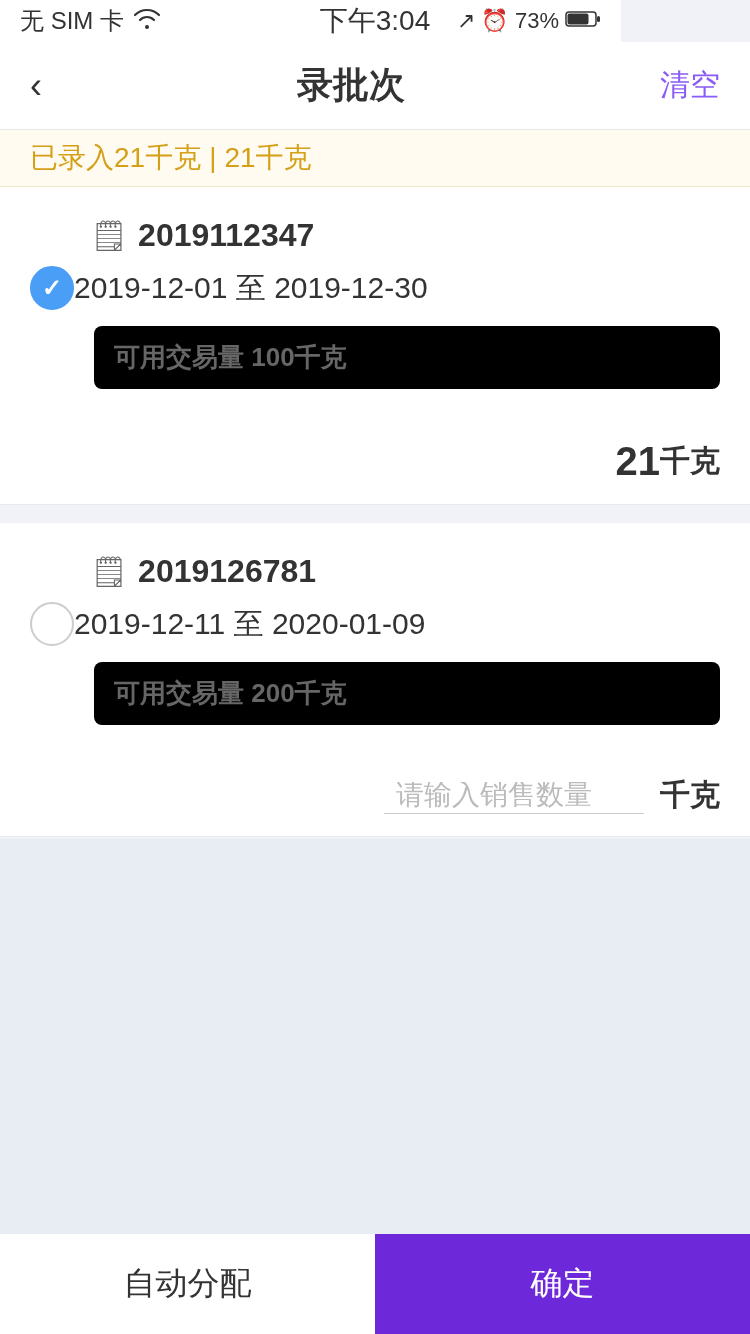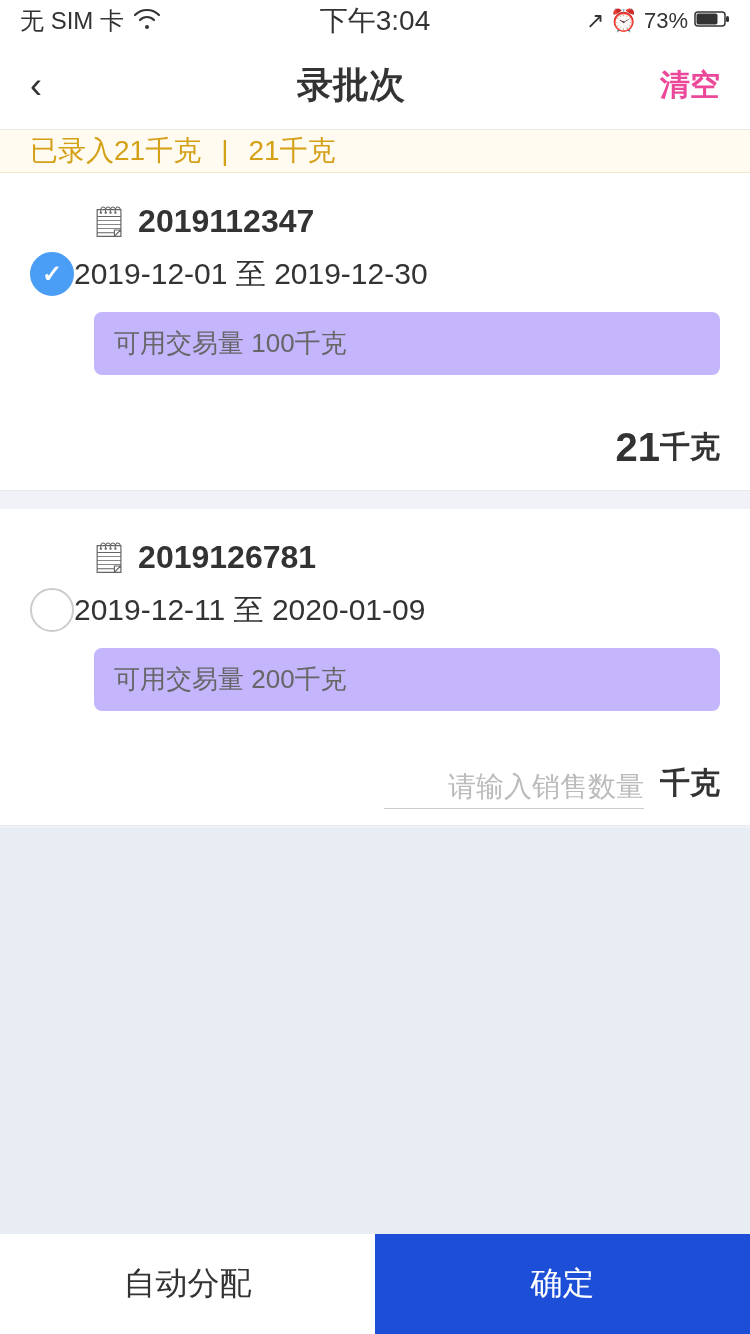--- a/index.html
+++ b/index.html
@@ -8,21 +8,21 @@
       width: 750px;
       min-height: 1334px;
       font-family: -apple-system, 'PingFang SC', 'Helvetica Neue', Arial, sans-serif;
       background: #f0f2f7;
       font-size: 28px;
       color: #333;
     }
 
     
     .status-bar {
-      width: 750px;
+      width: 621px;
       height: 42px;
       background: #fff;
       display: flex;
       align-items: center;
       justify-content: space-between;
       padding: 0 20px;
       font-size: 24px;
       color: #333;
     }
     .status-left {
@@ -60,33 +60,32 @@
       color: #333;
       cursor: pointer;
     }
     .nav-title {
       font-size: 36px;
       font-weight: 600;
       color: #333;
     }
     .nav-clear {
       font-size: 30px;
-      color: #ec4899;
+      color: #8b5cf6;
       cursor: pointer;
-      font-weight: bold;
     }
 
     
     .info-banner {
       width: 750px;
       background: #fffbf0;
-      padding: 2px 30px;
-      display: flex;
-      align-items: center;
-      gap: 20px;
+      padding: 9px 30px;
+      display: flex;
+      align-items: center;
+      gap: 8px;
       border-bottom: 1px solid #f0e8c8;
     }
     .info-banner-item {
       font-size: 28px;
       color: #d4a017;
       font-weight: 500;
     }
     .info-banner-divider {
       color: #d4a017;
       font-size: 28px;
@@ -141,26 +140,27 @@
       color: #fff;
       font-size: 24px;
       font-weight: bold;
     }
     .batch-date {
       font-size: 30px;
       color: #333;
     }
     .batch-available-row {
       margin-left: 64px;
-      background: #c4b5fd;
+      background: #000000;
       border-radius: 8px;
       padding: 14px 20px;
       font-size: 26px;
       color: #666;
       margin-bottom: 10px;
+      font-weight: bold;
     }
 
     
     .quantity-row {
       background: #fff;
       padding: 20px 30px;
       display: flex;
       align-items: center;
       justify-content: flex-end;
       border-bottom: 1px solid #e8eaf0;
@@ -178,23 +178,23 @@
     .quantity-input-container {
       display: flex;
       align-items: center;
       justify-content: flex-end;
       position: relative;
       flex: 1;
     }
     .quantity-input {
       border: none;
       outline: none;
-      font-size: 39px;
+      font-size: 24px;
       color: #0f766e;
-      text-align: right;
+      text-align: center;
       background: transparent;
       width: 300px;
     }
     .quantity-input::placeholder {
       color: #bbb;
       font-size: 28px;
     }
     .quantity-input-underline {
       position: absolute;
       bottom: -4px;
@@ -242,21 +242,21 @@
       flex: 1;
       background: #fff;
       border: none;
       font-size: 32px;
       color: #333;
       cursor: pointer;
       font-family: inherit;
     }
     .btn-confirm {
       flex: 1;
-      background: #1d4ed8;
+      background: #6d28d9;
       border: none;
       font-size: 32px;
       color: #fff;
       cursor: pointer;
       font-family: inherit;
     }
 
     .main-content {
       display: flex;
       flex-direction: column;

